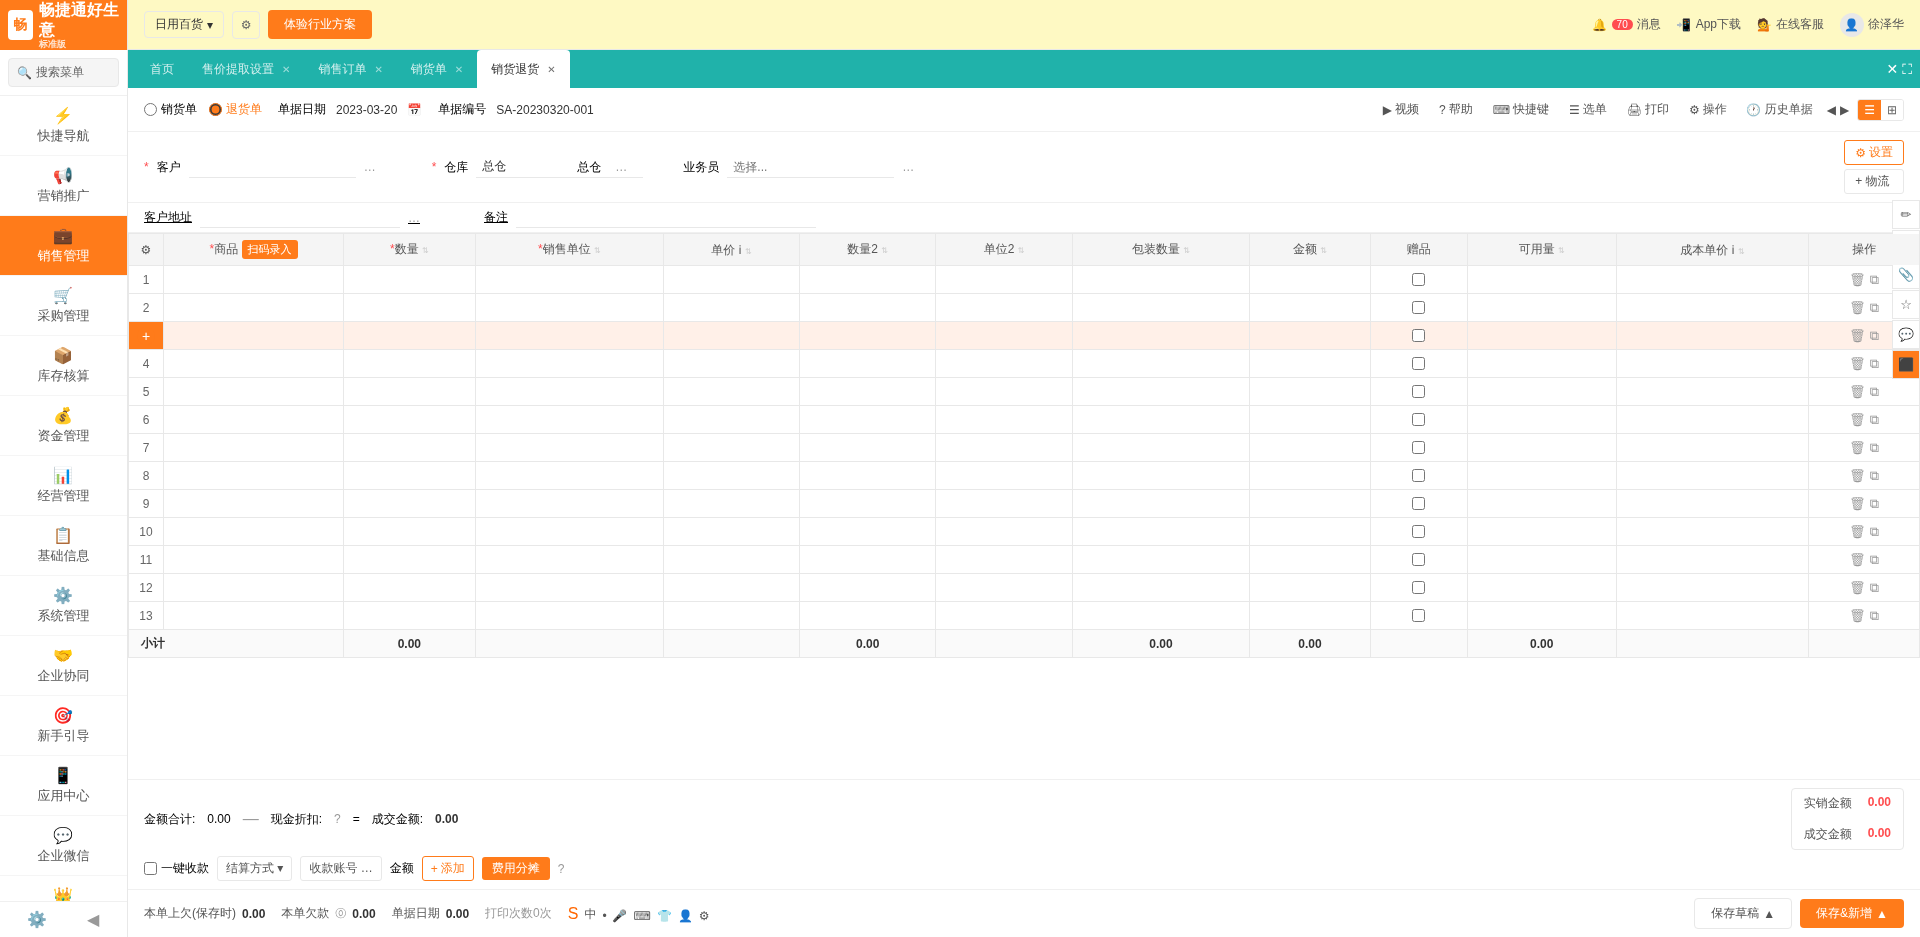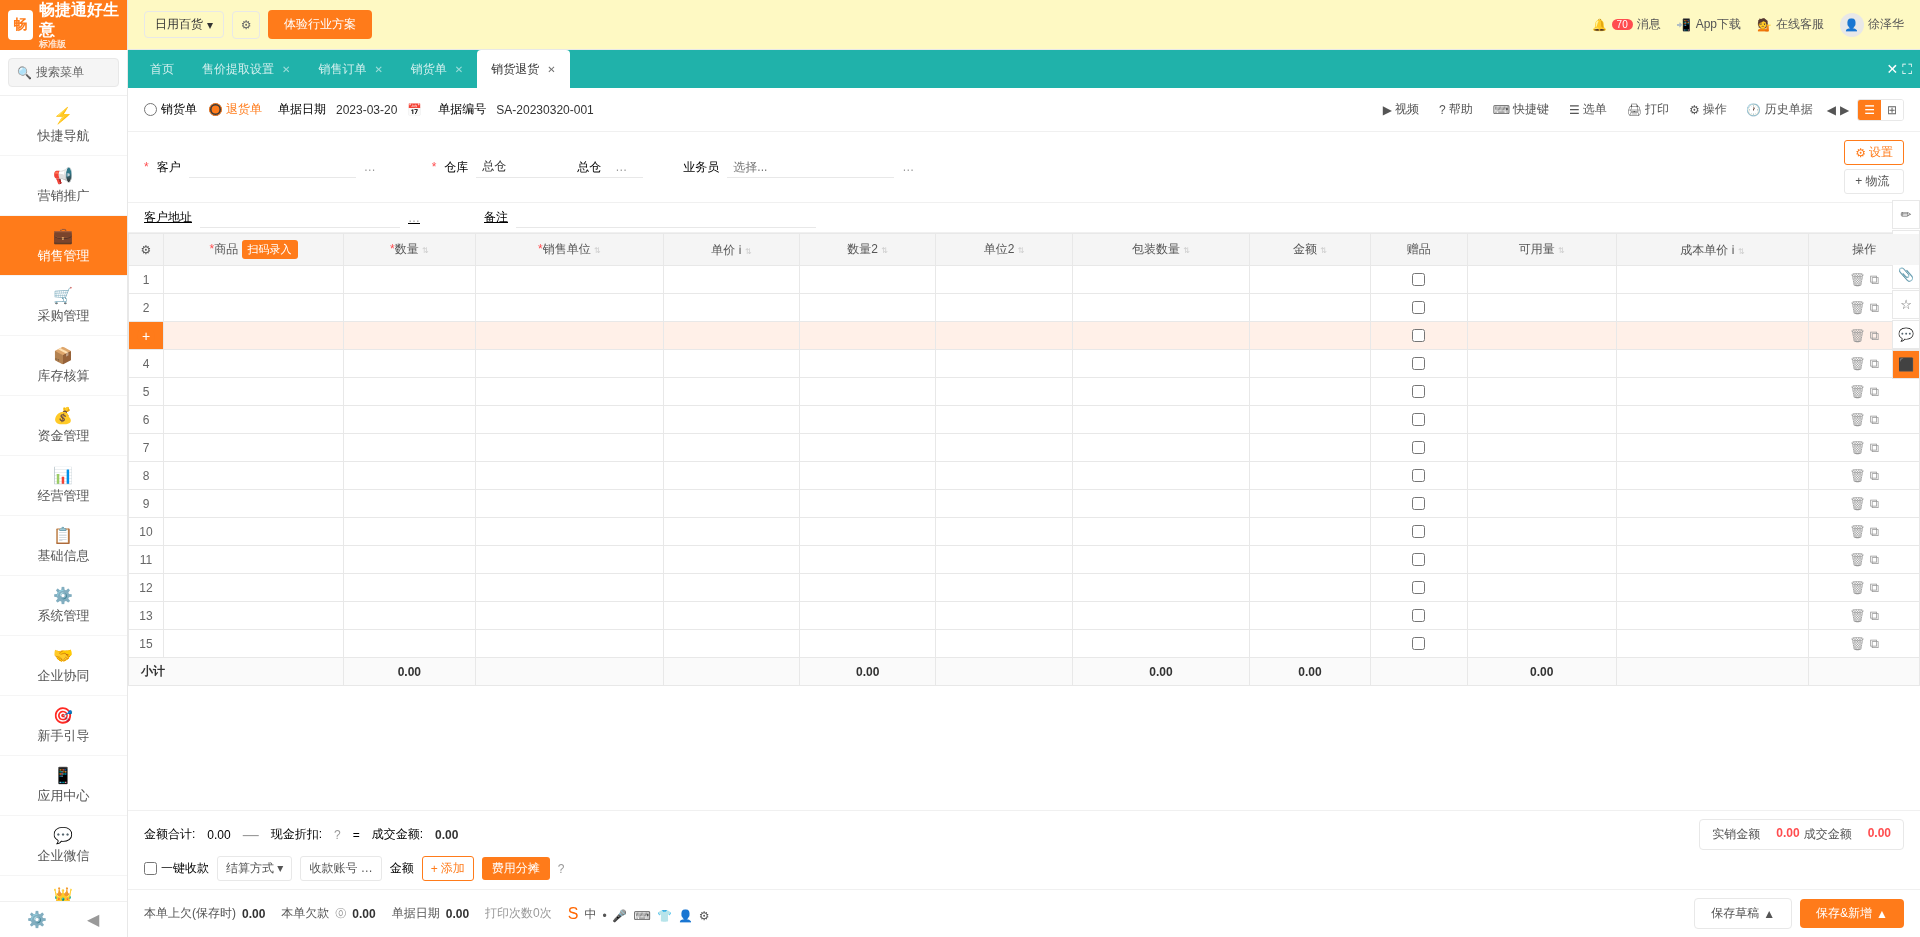--- a/index.html
+++ b/index.html
@@ -704,44 +704,20 @@
               </td>
               <td></td>
               <td></td>
               <td>
                 <div class="action-cell">
                   <span class="icon-btn">🗑</span>
                   <span class="icon-btn">⧉</span>
                 </div>
               </td>
             </tr>
-          <tr>
-              <td class="row-num">15</td>
-              <td></td>
-              <td></td>
-              <td></td>
-              <td></td>
-              <td></td>
-              <td></td>
-              <td></td>
-              <td></td>
-              <td>
-                <div class="checkbox-cell">
-                  <input type="checkbox" style="">
-                </div>
-              </td>
-              <td></td>
-              <td></td>
-              <td>
-                <div class="action-cell">
-                  <span class="icon-btn">🗑</span>
-                  <span class="icon-btn">⧉</span>
-                </div>
-              </td>
-            </tr>
 
           <tr class="total-row">
             <td class="total-label" colspan="2">小计</td>
             <td>0.00</td>
             <td></td>
             <td></td>
             <td>0.00</td>
             <td></td>
             <td>0.00</td>
             <td>0.00</td>
@@ -757,21 +733,21 @@
     <div class="bottom-form">
       <div class="bottom-row">
         <span>金额合计:</span>
         <span>0.00</span>
         <span class="minus-icon">—</span>
         <span>现金折扣:</span>
         <span class="question-icon">?</span>
         <span>=</span>
         <span>成交金额:</span>
         <span style="font-weight:bold;color:#333;">0.00</span>
-        <div style="margin-left:auto;display:flex;flex-direction:row;gap:4px;border:1px solid #e8e8e8;padding:6px 12px;border-radius:4px;">
+        <div style="margin-left:auto;display:flex;flex-direction:column;gap:14px;border:1px solid #e8e8e8;padding:6px 12px;border-radius:4px;">
           <div class="summary-row">
             <span>实销金额</span>
             <span class="amt">0.00</span>
           </div>
           <div class="summary-row">
             <span>成交金额</span>
             <span class="amt">0.00</span>
           </div>
         </div>
       </div>

